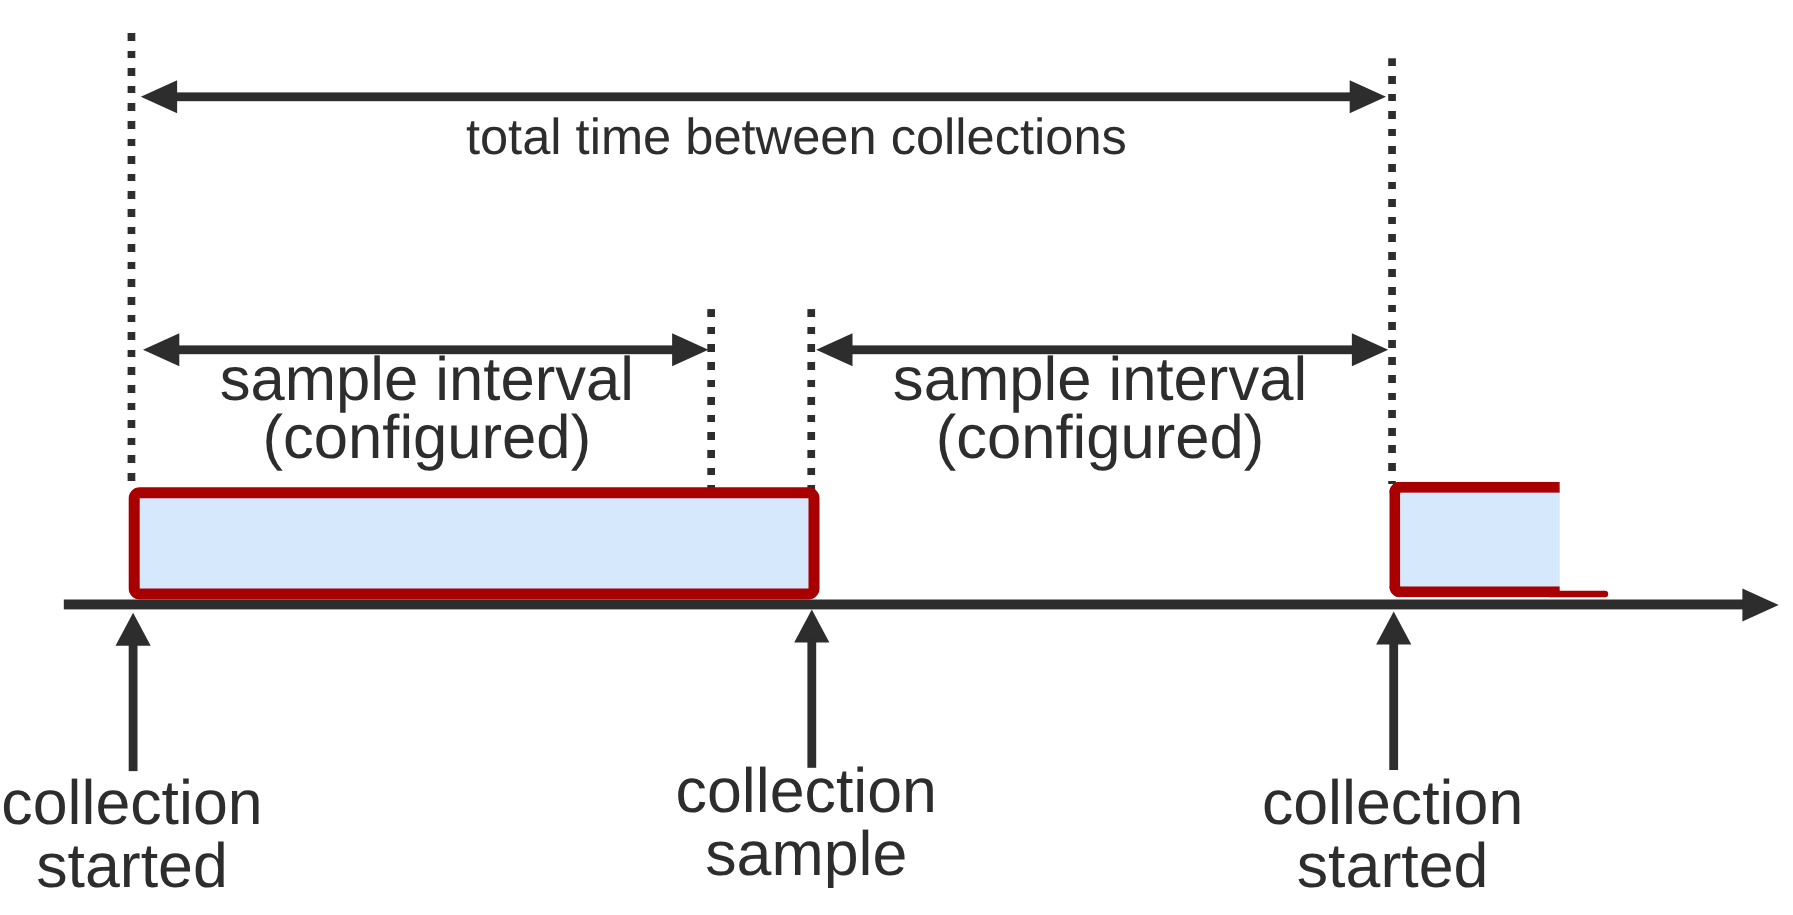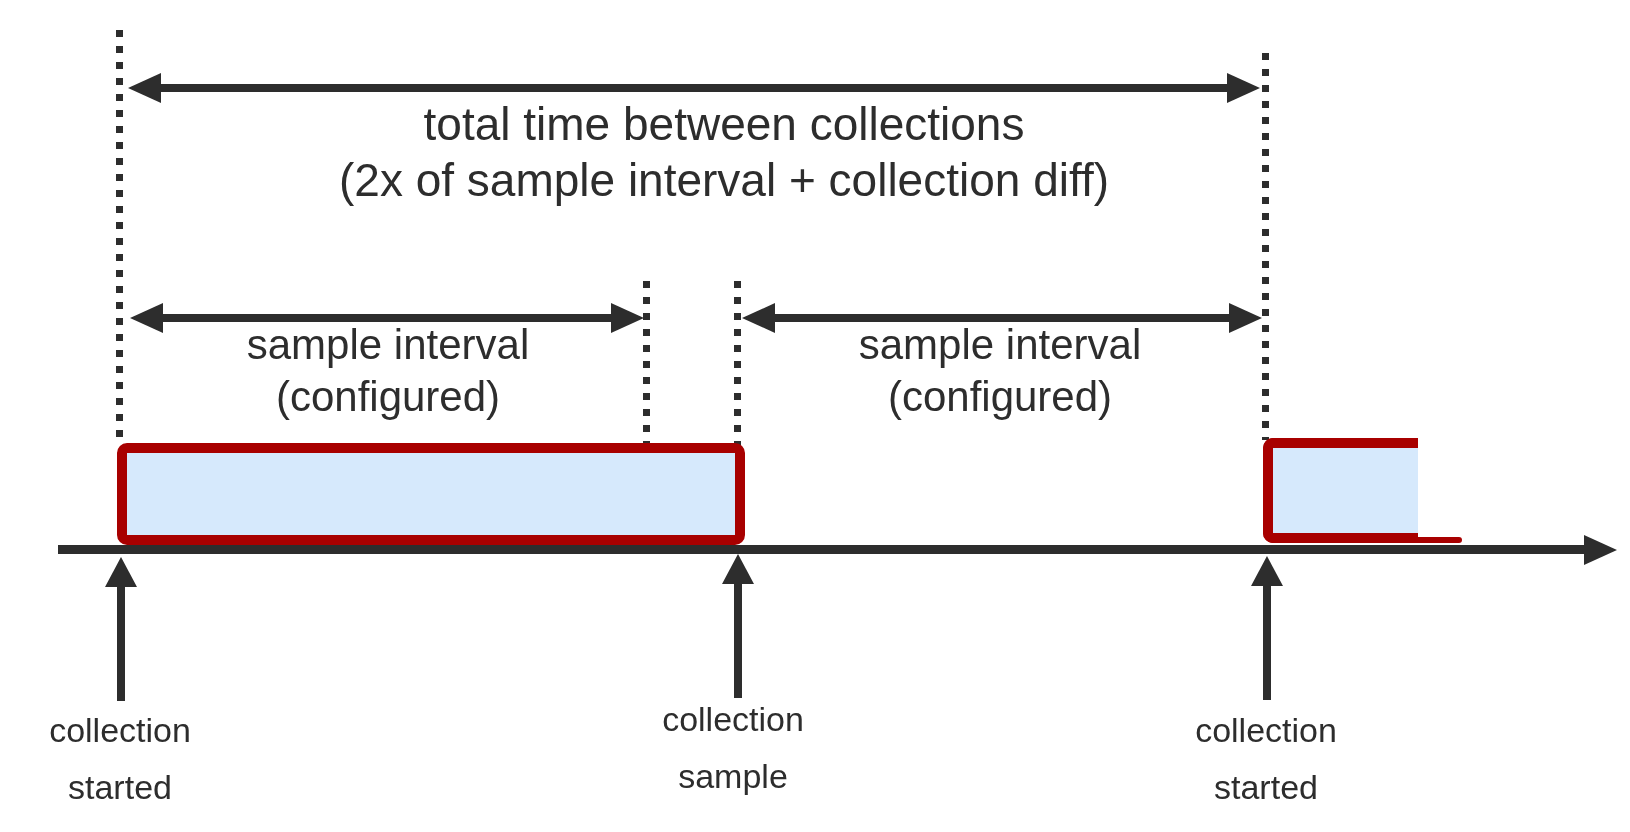--- a/index.html
+++ b/index.html
@@ -4,22 +4,22 @@
 <style>
   html,body{margin:0;padding:0;background:#ffffff;}
   #stage{
     position:relative;width:1630px;height:832px;background:#fff;overflow:hidden;
     font-family:"Liberation Sans","DejaVu Sans",sans-serif;
     color:var(--ink,#2d2d2d);
   }
   .label{position:absolute;text-align:center;white-space:nowrap;transform:translateX(-50%);color:var(--ink);}
   .label .ln{display:block;}
   .lbl-lg{font-size:46px;line-height:56px;}
-  .lbl-md{font-size:42px;line-height:52px;}
-  .lbl-ev{font-size:34px;line-height:57px;}
+  .lbl-md{font-size:56px;line-height:52px;}
+  .lbl-ev{font-size:57px;line-height:57px;}
 
   .vdotted{position:absolute;width:7px;
     background:repeating-linear-gradient(to bottom,var(--ink) 0 7px,transparent 7px 16px);}
 
   .harrow{position:absolute;height:30px;}
   .harrow .bar{position:absolute;left:26px;right:26px;top:11px;height:8px;background:var(--ink);}
   .harrow .head-l{position:absolute;left:0;top:0;width:0;height:0;
     border-top:15px solid transparent;border-bottom:15px solid transparent;border-right:33px solid var(--ink);}
   .harrow .head-r{position:absolute;right:0;top:0;width:0;height:0;
     border-top:15px solid transparent;border-bottom:15px solid transparent;border-left:33px solid var(--ink);}
@@ -52,21 +52,20 @@
   <div class="vdotted" style="left:1262px;top:53px;height:387px;"></div>
 
   <div class="harrow" style="left:128px;top:73px;width:1132px;">
     <span class="head-l"></span>
     <span class="bar"></span>
     <span class="head-r"></span>
   </div>
 
   <div class="label lbl-lg" style="left:724px;top:96px;">
     <span class="ln">total time between collections</span>
-    <span class="ln">(2x of sample interval + collection diff)</span>
   </div>
 
   <div class="harrow" style="left:130px;top:303px;width:514px;">
     <span class="head-l"></span>
     <span class="bar"></span>
     <span class="head-r"></span>
   </div>
 
   <div class="harrow" style="left:742px;top:303px;width:520px;">
     <span class="head-l"></span>

